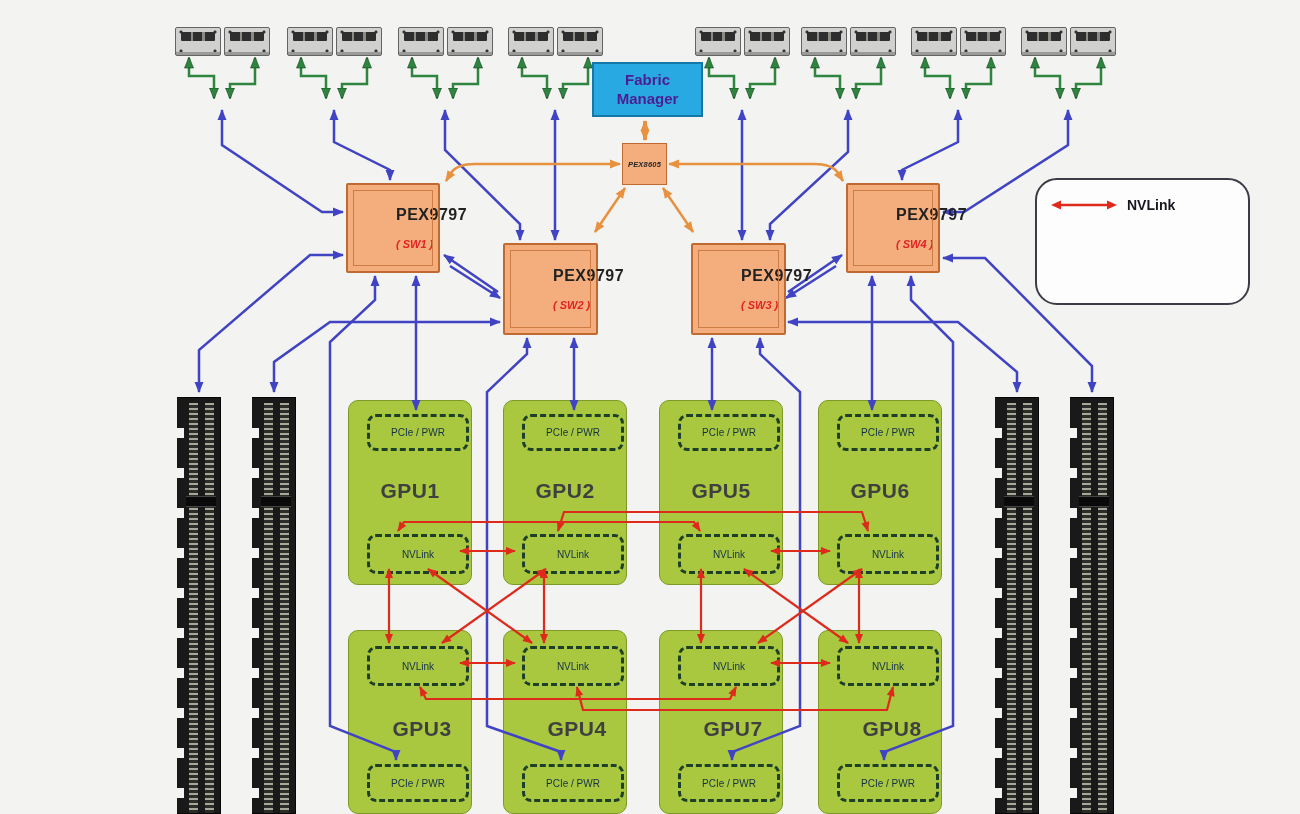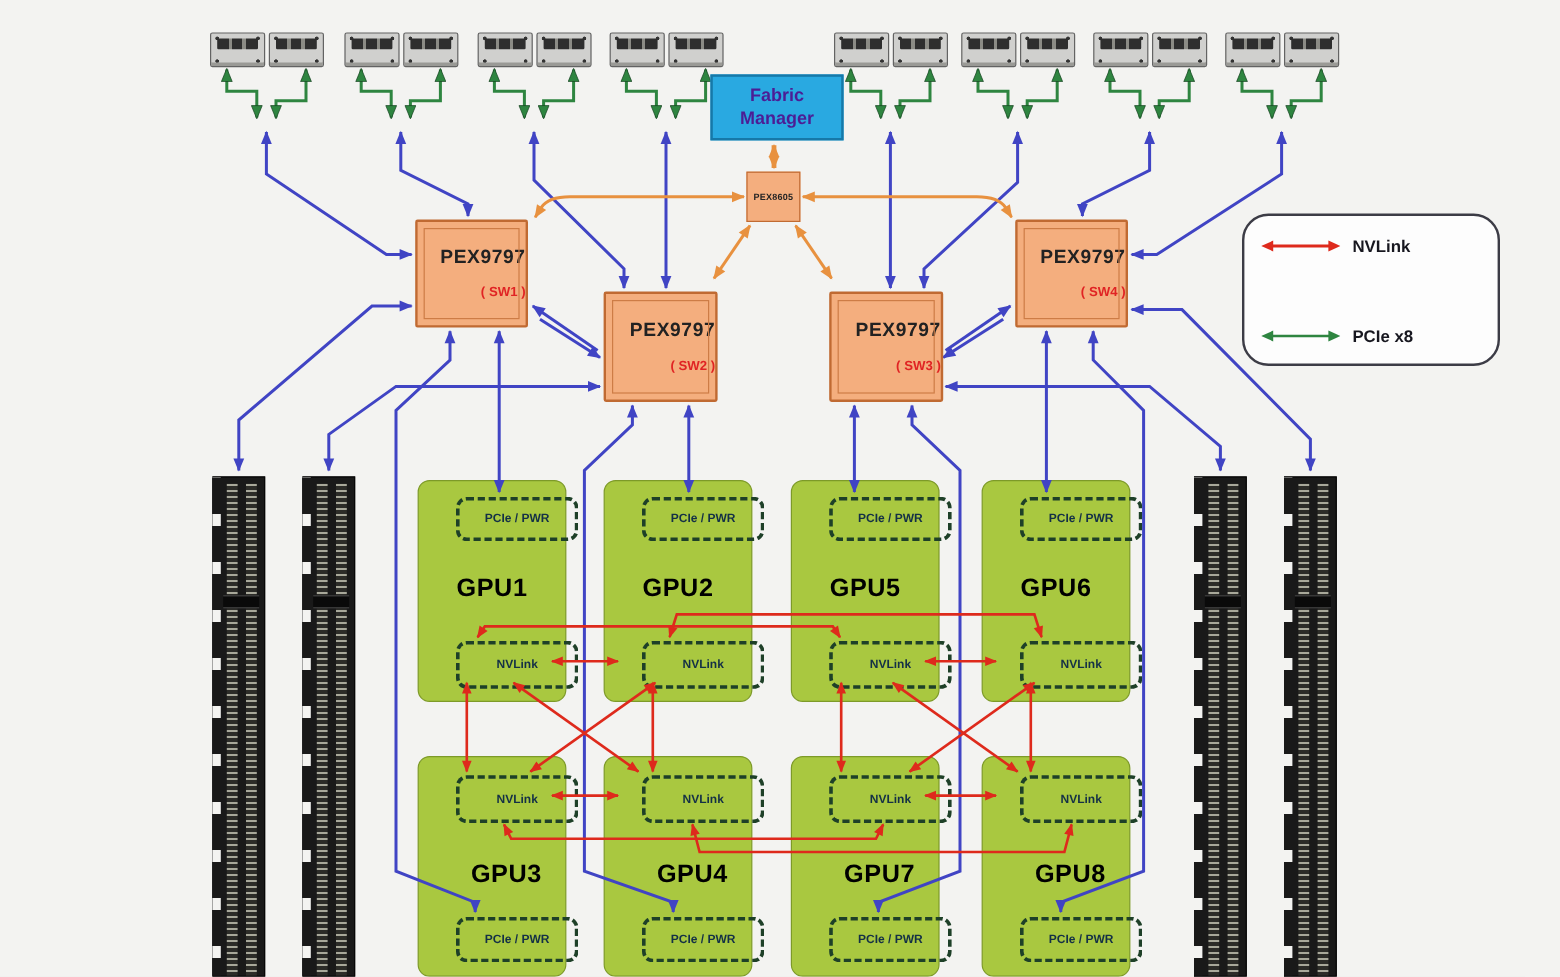--- a/index.html
+++ b/index.html
@@ -18,34 +18,34 @@
   
   .abs{position:absolute;box-sizing:border-box;}
   .z1{z-index:1;} .z10{z-index:10;}
 
   
   .fm{background:var(--c-fm,#29a9e1);border:2px solid #1678a8;color:#4c1d95;
       font-weight:bold;font-size:15px;text-align:center;display:flex;align-items:center;justify-content:center;line-height:1.25;}
 
   
   .sw{background:var(--c-sw,#f4ae7e);border:2px solid #c06a32;border-radius:2px;
-      display:flex;flex-direction:column;align-items:flex-end;justify-content:center;gap:14px;}
+      display:flex;flex-direction:column;align-items:flex-start;justify-content:center;gap:14px;padding-left:48px;}
   .sw .inner{position:absolute;inset:5px;border:1px solid #cd7c46;pointer-events:none;}
   .sw .chip{font-weight:bold;font-size:16px;color:#222;letter-spacing:.5px;}
-  .sw .swname{font-weight:bold;font-size:11px;color:#e02424;}
+  .sw .swname{font-weight:bold;font-size:11px;color:#e02424;font-style:italic;}
   .pexs{background:var(--c-sw,#f4ae7e);border:1.5px solid #c06a32;display:flex;align-items:center;justify-content:center;
         font-weight:bold;font-size:7.5px;color:#242424;letter-spacing:.2px;}
 
   
   .gpu{background:var(--c-gpu,#a9c840);border:1.5px solid #7d9a28;border-radius:10px;}
-  .gpu .glabel{position:absolute;left:0;right:0;text-align:center;font-size:21px;font-weight:bold;color:#000000;letter-spacing:.5px;}
+  .gpu .glabel{position:absolute;left:0;right:0;text-align:center;font-size:21px;font-weight:bold;color:#404040;letter-spacing:.5px;}
   .gpu.toprow .glabel{top:78px;}
   .gpu.botrow .glabel{top:86px;padding-left:24px;}
-  .dashedbox{position:absolute;left:31px;width:96px;border:3px dashed #1e4028;border-radius:9px;
-             display:flex;align-items:center;justify-content:center;font-size:10px;font-weight:bold;color:#143046;}
+  .dashedbox{position:absolute;left:18px;width:96px;border:3px dashed #1e4028;border-radius:9px;
+             display:flex;align-items:center;justify-content:center;font-size:10px;font-weight:normal;color:#143046;}
   .gpu.toprow .pciebox{top:13px;height:31px;}
   .gpu.toprow .nvbox{top:133px;height:34px;}
   .gpu.botrow .nvbox{top:15px;height:34px;}
   .gpu.botrow .pciebox{top:133px;height:32px;}
 
   
   .conn{display:flex;gap:3px;}
   .conn .half{flex:1;position:relative;border:1px solid #636363;border-radius:2px;
       background:radial-gradient(circle at 5px 4px,#333 1.3px,transparent 1.8px),
                  radial-gradient(circle at calc(100% - 5px) 4px,#333 1.3px,transparent 1.8px),
@@ -289,21 +289,21 @@
         <i class="cslot"></i>
       </div>
       <div class="half">
         <i class="cslot"></i>
       </div>
     </div>
 
   <div class="abs z10 fm" style="left:592px;top:62px;width:111px;height:55px;">
     <span>Fabric Manager</span>
   </div>
-  <div class="abs z10 pexs" style="left:622px;top:143px;width:45px;height:42px;">
+  <div class="abs z10 pexs" style="left:622px;top:143px;width:45px;height:42px;font-style:italic;">
     <span>PEX8605</span>
   </div>
 
   <div class="abs z10 sw" style="left:346px;top:183px;width:94px;height:90px;">
     <div class="inner"></div>
     <span class="chip">PEX9797</span>
     <span class="swname">( SW1 )</span>
   </div>
   <div class="abs z10 sw" style="left:503px;top:243px;width:95px;height:92px;">
     <div class="inner"></div>
@@ -348,23 +348,15 @@
 
   <div class="abs z10 legend" style="left:1035px;top:178px;width:215px;height:127px;">
     <div class="lgrow lg-nv">
       <svg width="66" height="10" viewBox="0 0 66 10">
           <line x1="8" y1="5" x2="58" y2="5" stroke="currentColor" stroke-width="2.4"></line>
           <path d="M10,0.5 L0,5 L10,9.5 Z" fill="currentColor"></path>
           <path d="M56,0.5 L66,5 L56,9.5 Z" fill="currentColor"></path>
         </svg>
       <span class="lglabel">NVLink</span>
     </div>
-    <div class="lgrow lg-8">
-      <svg width="66" height="10" viewBox="0 0 66 10">
-          <line x1="8" y1="5" x2="58" y2="5" stroke="currentColor" stroke-width="2.2"></line>
-          <path d="M10,0.5 L0,5 L10,9.5 Z" fill="currentColor"></path>
-          <path d="M56,0.5 L66,5 L56,9.5 Z" fill="currentColor"></path>
-        </svg>
-      <span class="lglabel">PCIe x8</span>
-    </div>
   </div>
 
 </div>
 
 </body></html>

